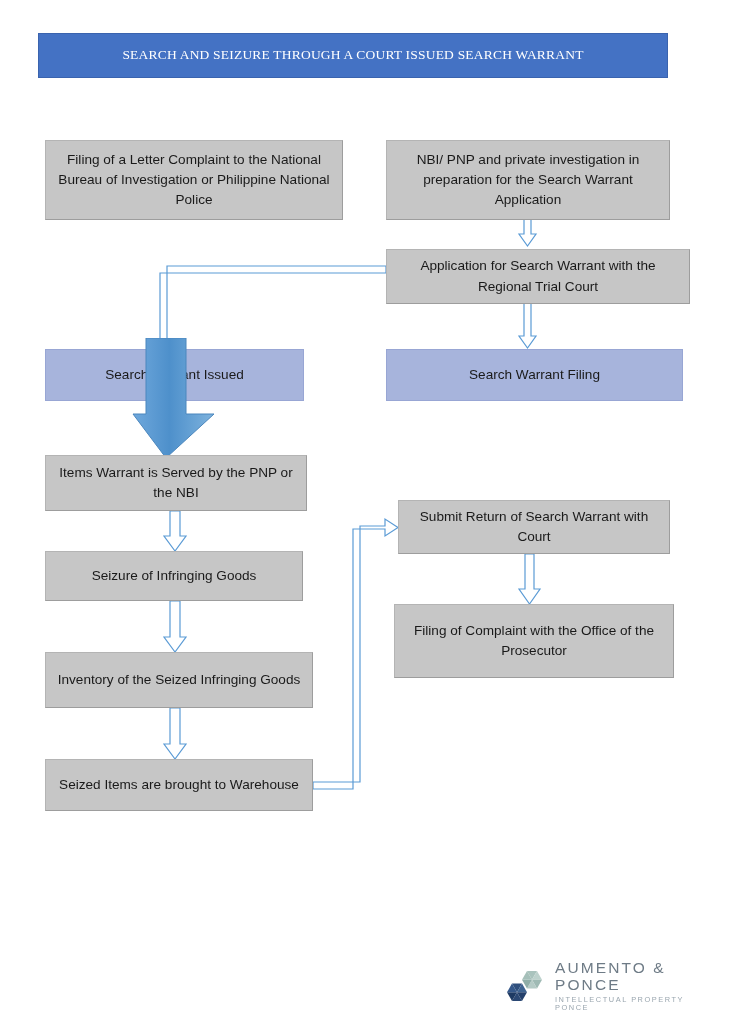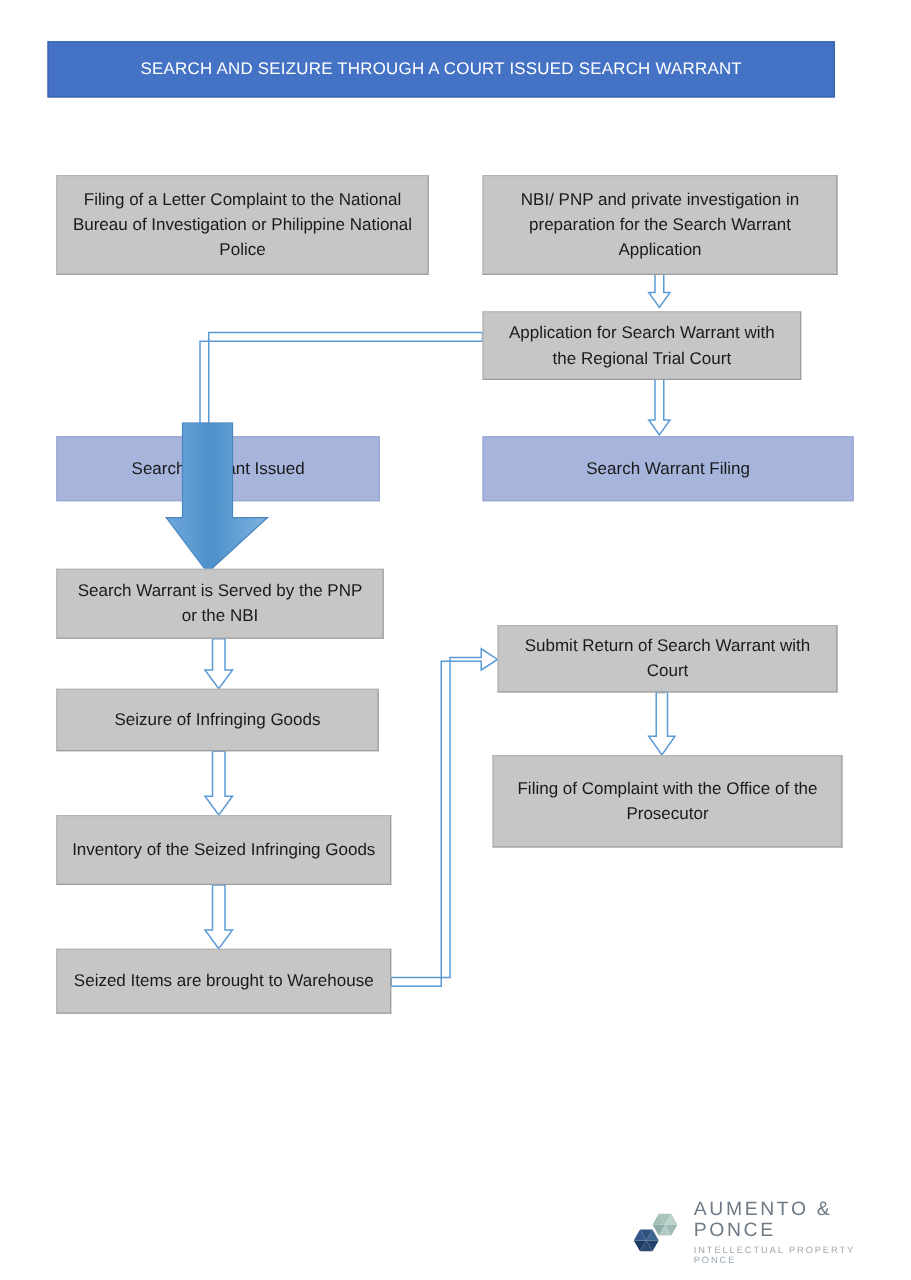--- a/index.html
+++ b/index.html
@@ -33,20 +33,21 @@
     align-items: center;
     justify-content: center;
     box-sizing: border-box;
   }
   .title-bar span {
     color: #FFFFFF;
     font-size: 13.5px;
     letter-spacing: 0.2px;
     text-align: center;
     line-height: 1.1;
+    font-family: Liberation Serif, serif;
   }
   
   .node {
     position: absolute;
     box-sizing: border-box;
     display: flex;
     align-items: center;
     justify-content: center;
     text-align: center;
     padding: 4px 10px;
@@ -157,38 +158,38 @@
   </svg>
 
   <div class="node gray" style="left:45px; top:140px; width:298px; height:80px;">
     <span>Filing of a Letter Complaint to the National Bureau of Investigation or Philippine National Police</span>
   </div>
 
   <div class="node gray" style="left:386px; top:140px; width:284px; height:80px;">
     <span>NBI/ PNP and private investigation in preparation for the Search Warrant Application</span>
   </div>
 
-  <div class="node gray" style="left:386px; top:249px; width:255px; height:55px;justify-content:flex-end;">
+  <div class="node gray" style="left:386px; top:249px; width:304px; height:55px;justify-content:flex-end;">
     <span>Application for Search Warrant with the Regional Trial Court</span>
   </div>
 
   <div class="node blue" style="left:45px; top:349px; width:259px; height:52px;">
     <span>Search Warrant Issued</span>
   </div>
 
   <div class="node blue" style="left:386px; top:349px; width:297px; height:52px;">
     <span>Search Warrant Filing</span>
   </div>
 
   <svg style="position:absolute; left:128px; top:338px; width:94px; height:122px;" viewBox="0 0 94 122" xmlns="http://www.w3.org/2000/svg">
     <path d="M 18 0 L 58 0 L 58 76 L 86 76 L 38 120 L 5 76 L 18 76 Z" fill="url(#bigArrowGrad)" stroke="#4A86BD" stroke-width="1"></path>
   </svg>
 
   <div class="node gray" style="left:45px; top:455px; width:262px; height:56px;">
-    <span>Search Warrant is Served by the PNP or the NBI</span>
+    <span>Items Warrant is Served by the PNP or the NBI</span>
   </div>
 
   <div class="node gray" style="left:45px; top:551px; width:258px; height:50px;">
     <span>Seizure of Infringing Goods</span>
   </div>
 
   <div class="node gray" style="left:45px; top:652px; width:268px; height:56px;">
     <span>Inventory of the Seized Infringing Goods</span>
   </div>
 

